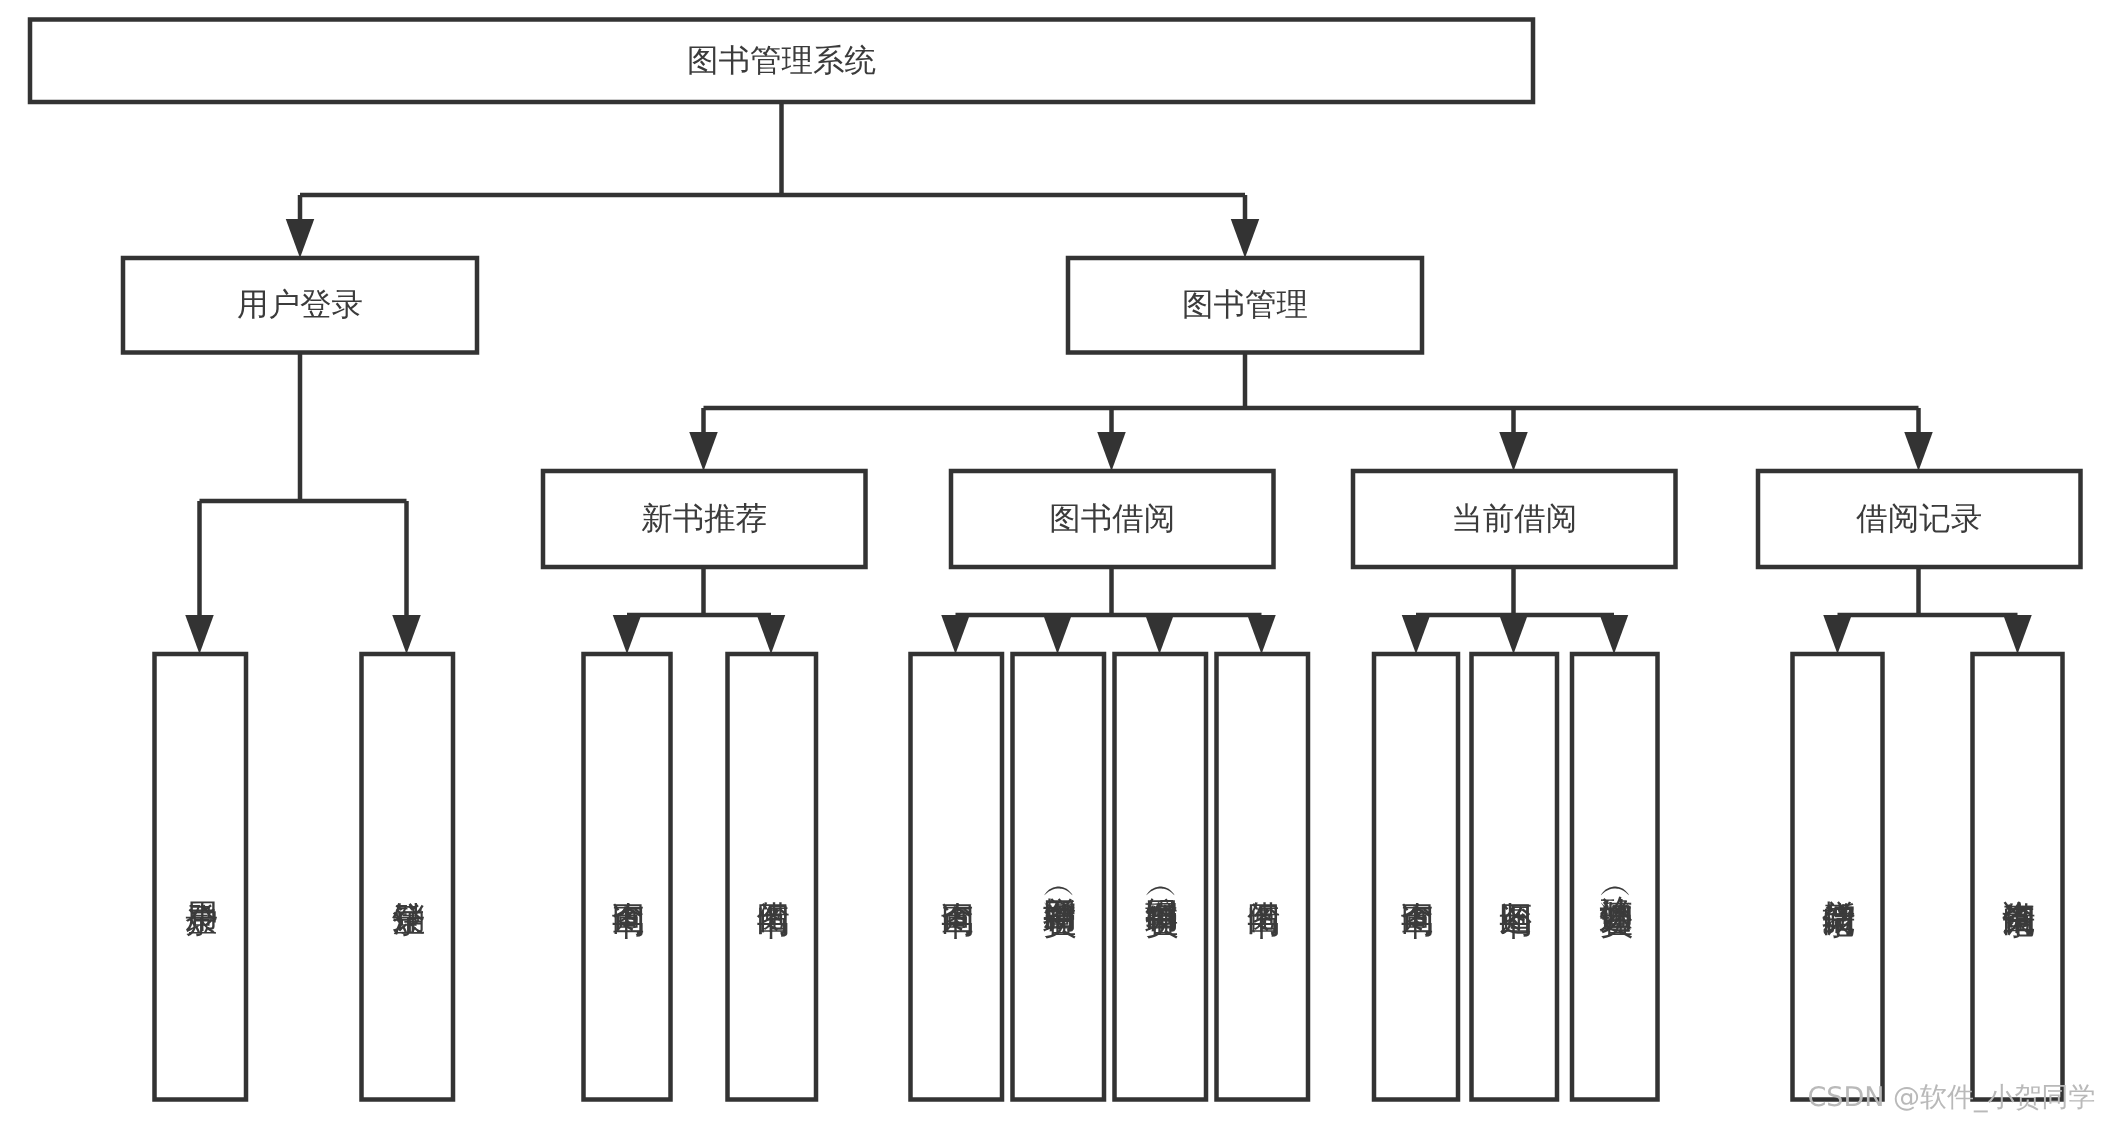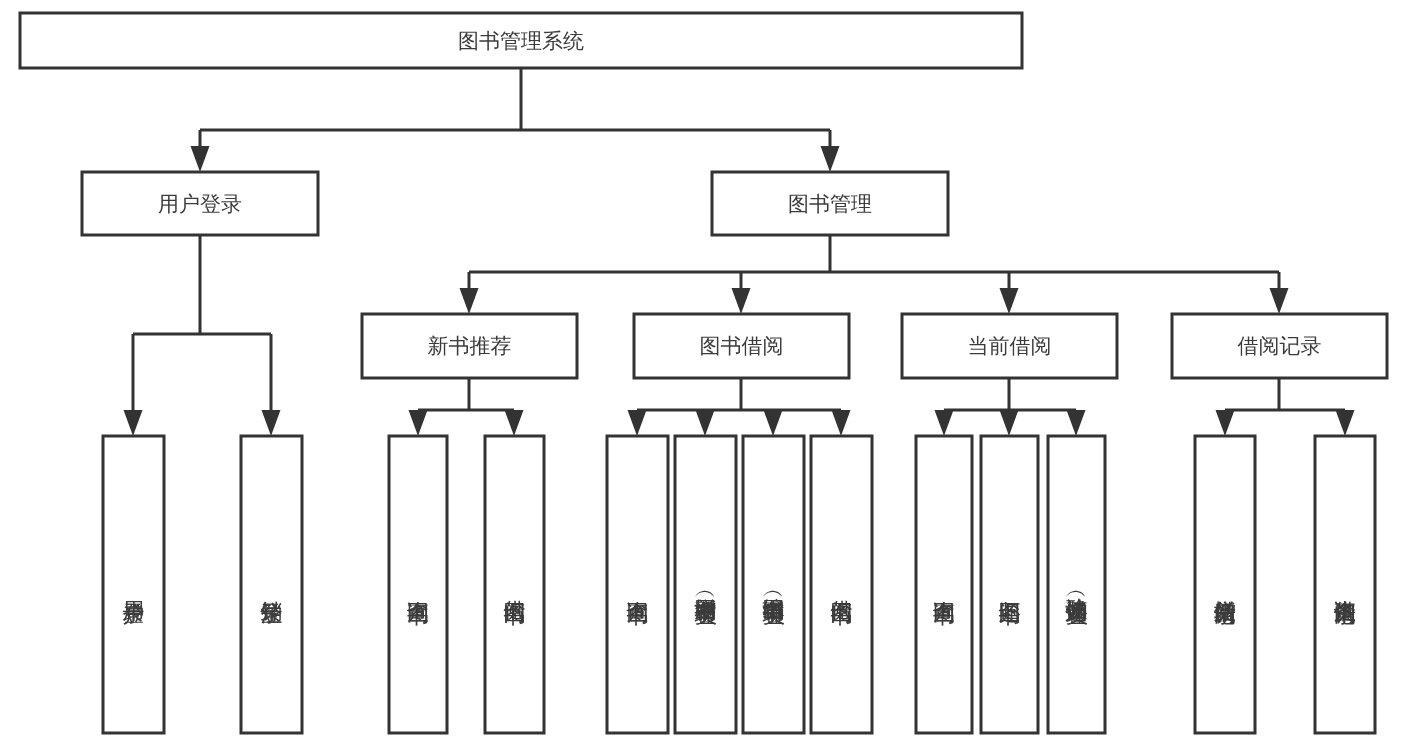--- a/index.html
+++ b/index.html
@@ -193,14 +193,15 @@
       <div class="leaf-label" style="left: 675px; top: 436px; width: 61px; height: 297px;">新增图书（管理员）</div>
       <div class="leaf-label" style="left: 743px; top: 436px; width: 61px; height: 297px;">编辑图书（管理员）</div>
       <div class="leaf-label" style="left: 811px; top: 436px; width: 61px; height: 297px;">借阅图书</div>
       <div class="leaf-label" style="left: 916px; top: 436px; width: 56px; height: 297px;">查询图书</div>
       <div class="leaf-label" style="left: 981px; top: 436px; width: 57px; height: 297px;">归还图书</div>
       <div class="leaf-label" style="left: 1048px; top: 436px; width: 57px; height: 297px;">确认归还（管理员）</div>
       <div class="leaf-label" style="left: 1195px; top: 436px; width: 60px; height: 297px;">新增借阅记录</div>
       <div class="leaf-label" style="left: 1315px; top: 436px; width: 60px; height: 297px;">查询借阅记录</div>
     </div>
 
+  <div class="watermark">CSDN @软件_小贺同学</div>
 
 </div>
 
 </body></html>

